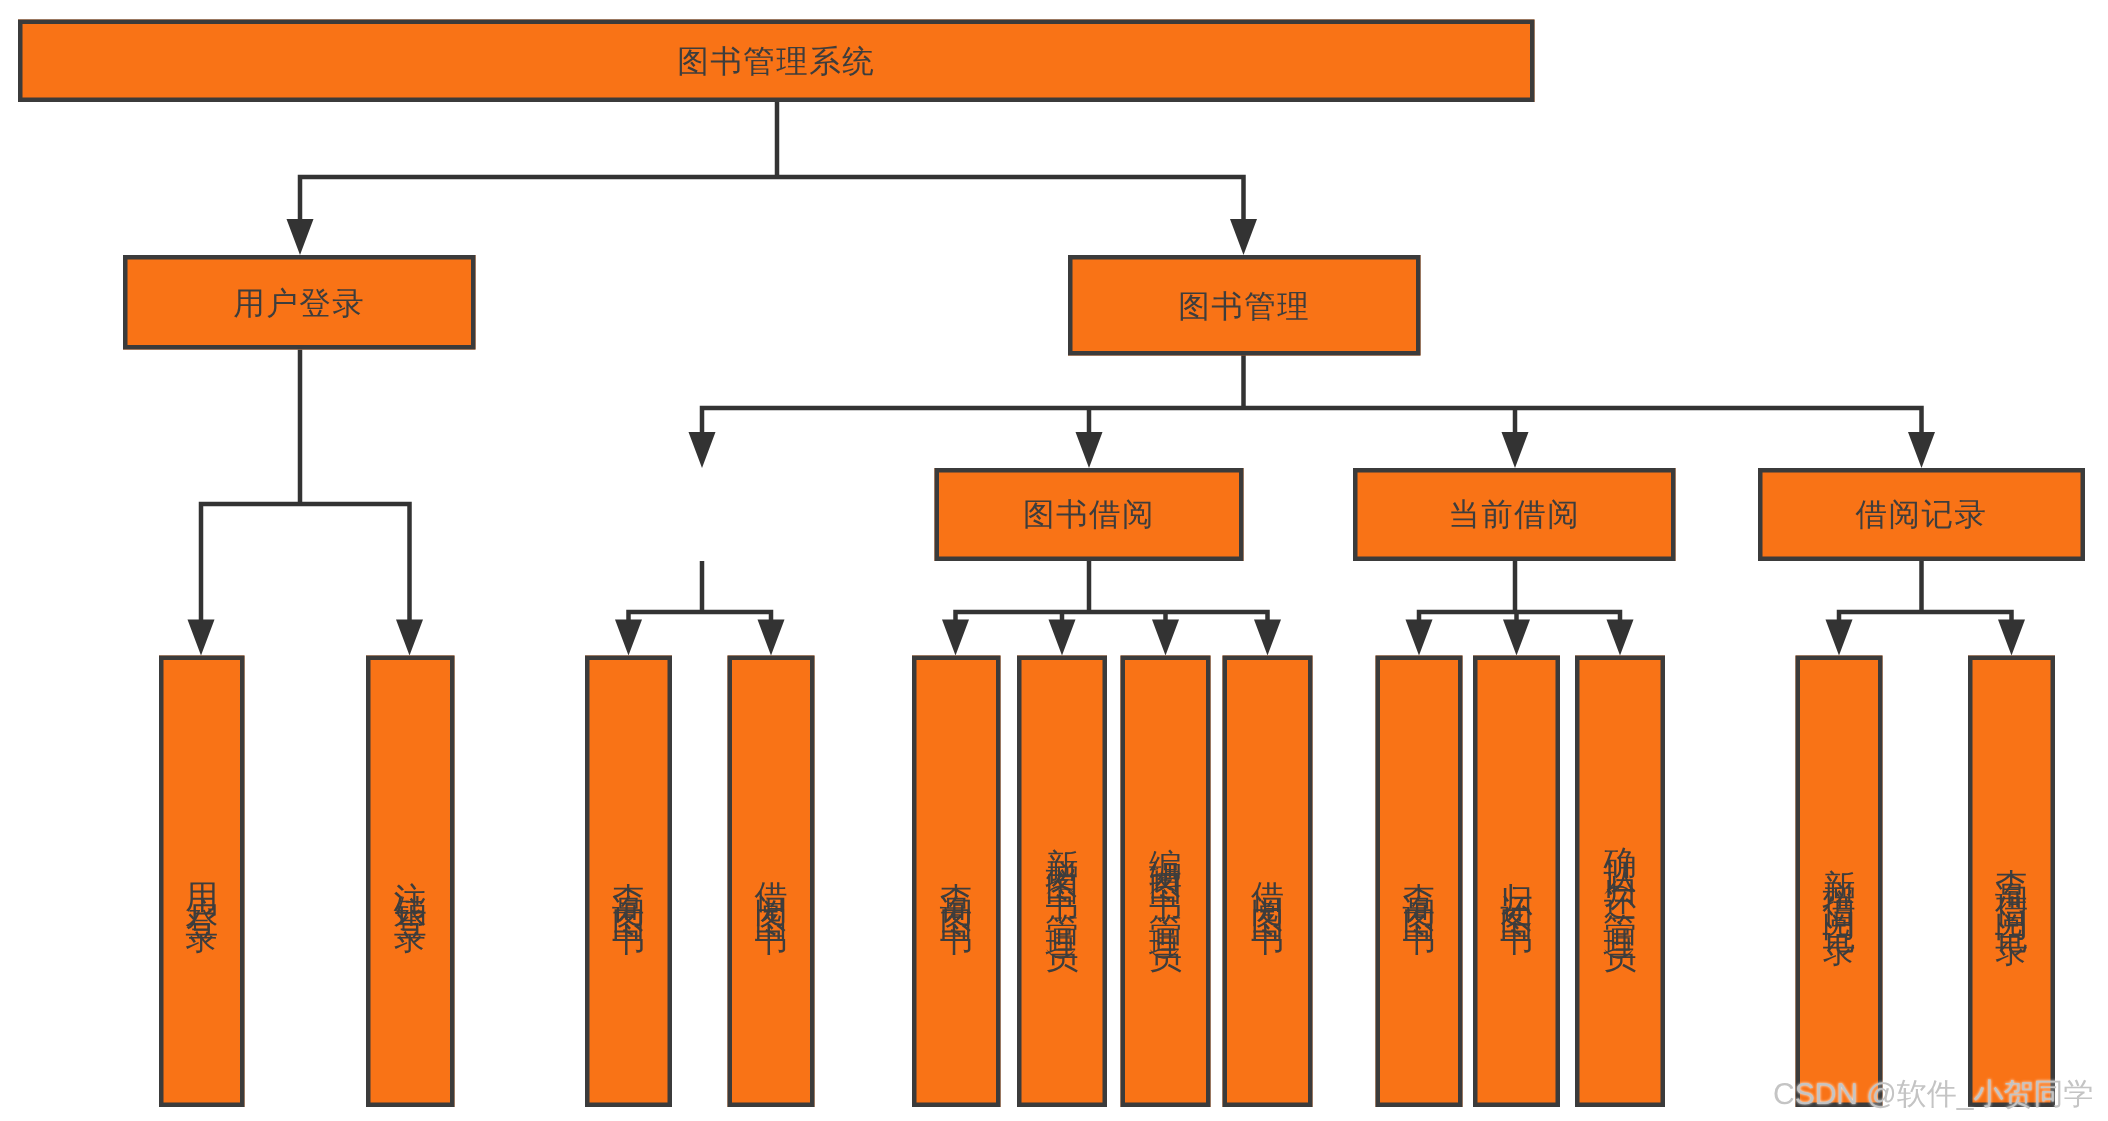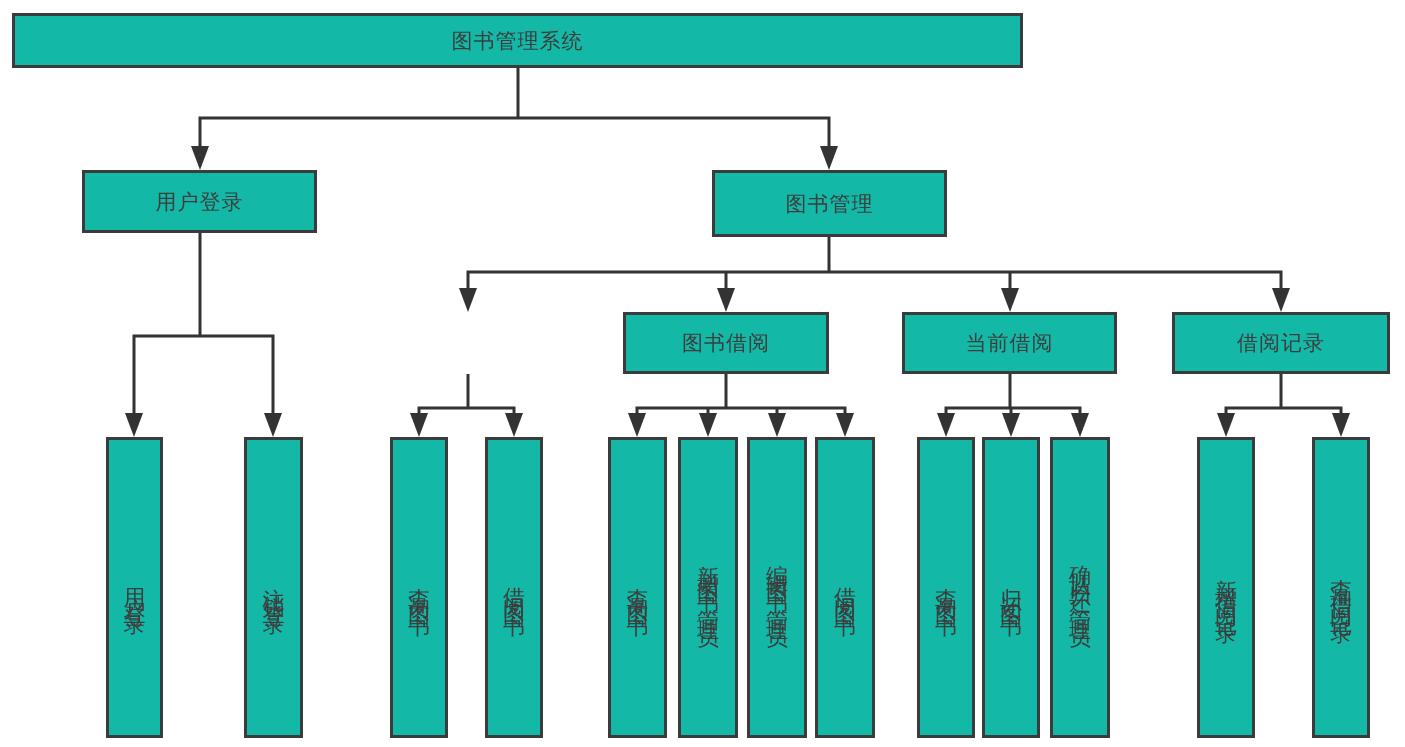--- a/index.html
+++ b/index.html
@@ -18,21 +18,21 @@
   .connectors {
     position: absolute;
     left: 0;
     top: 0;
     pointer-events: none;
   }
   .box {
     position: absolute;
     box-sizing: border-box;
     border: 3px solid #3b3b3b;
-    background: #14b8a6;
+    background: #f97316;
     display: flex;
     align-items: center;
     justify-content: center;
     color: #3d3d3d;
   }
   .h-box span {
     font-size: 21px;
     letter-spacing: 1px;
     white-space: nowrap;
   }
@@ -173,14 +173,15 @@
     <span>确认归还（管理员）</span>
   </div>
 
   <div class="box v-box" style="left:1197px; top:437px; width:58px; height:301px;">
     <span>新增借阅记录</span>
   </div>
   <div class="box v-box" style="left:1312px; top:437px; width:58px; height:301px;">
     <span>查询借阅记录</span>
   </div>
 
+  <div class="watermark">CSDN @软件_小贺同学</div>
 
 </div>
 
 </body></html>

